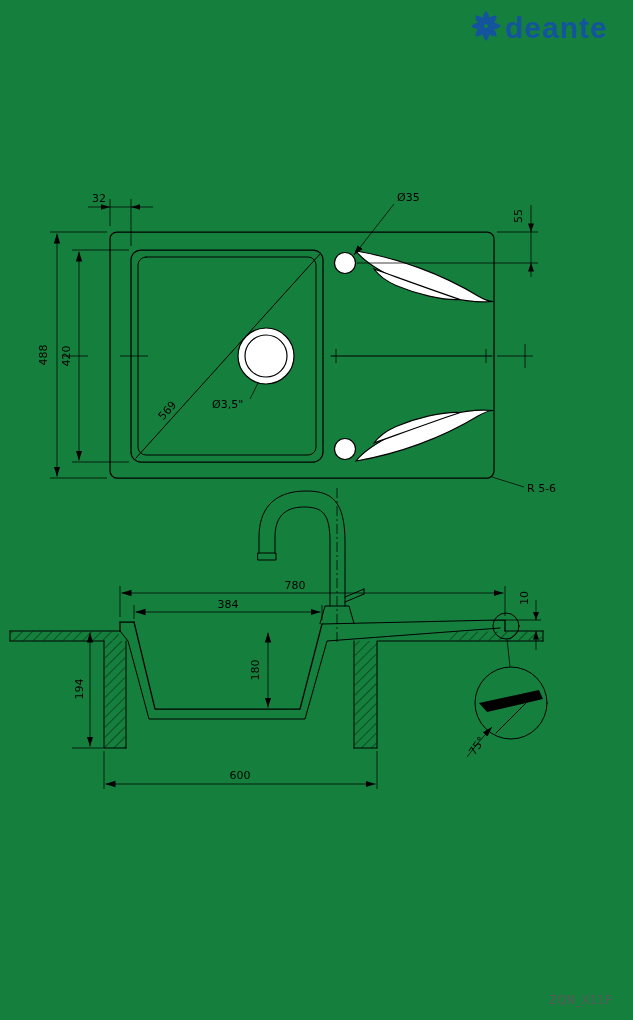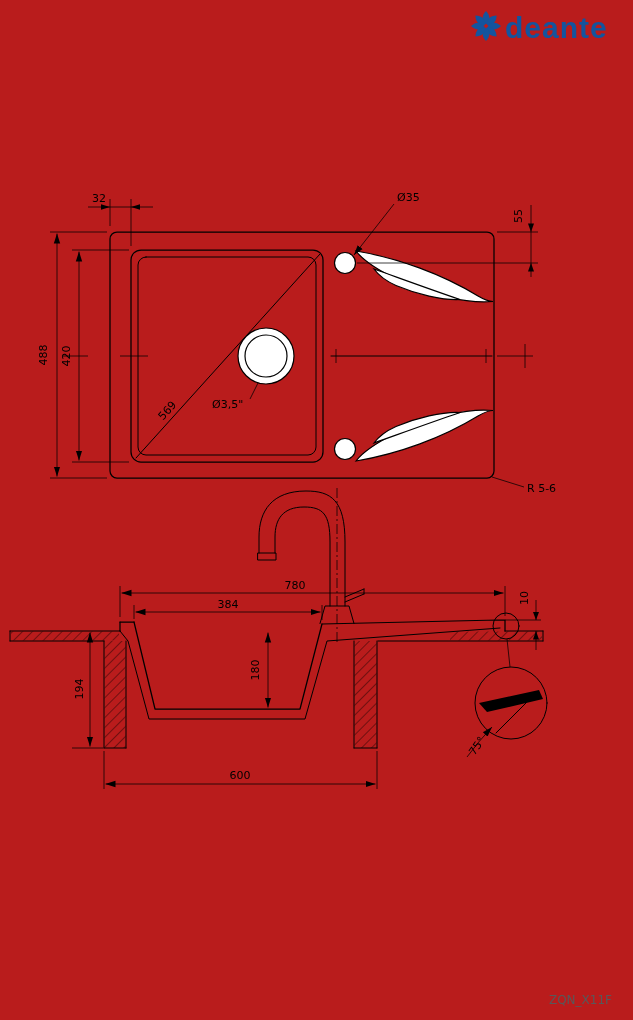--- a/index.html
+++ b/index.html
@@ -1,16 +1,16 @@
 <!DOCTYPE html>
 <html><head>
 <meta charset="utf-8">
 <style>
   html,body{margin:0;padding:0;background:#fff;}
-  .page{position:relative;width:633px;height:1020px;background:#b91c1c;overflow:hidden;}
+  .page{position:relative;width:633px;height:1020px;background:#15803d;overflow:hidden;}
   svg{display:block;}
   .o{fill:none;stroke:#000;stroke-width:1.25;stroke-linejoin:round;stroke-linecap:round;}
   .m{fill:none;stroke:#000;stroke-width:1;stroke-linejoin:round;stroke-linecap:round;}
   .w{fill:#fff;stroke:#000;stroke-width:1.2;}
   .d{fill:none;stroke:#000;stroke-width:.75;}
   .cl{stroke-dasharray:10 3 2 3;}
   .t{font:11px "DejaVu Sans", sans-serif;fill:#000;}
   .arr{fill:#000;stroke:none;}
   .logo{font:bold 30px "Liberation Sans", sans-serif;letter-spacing:1px;}
   .model{font:12px "DejaVu Sans", sans-serif;fill:#58585a;}

